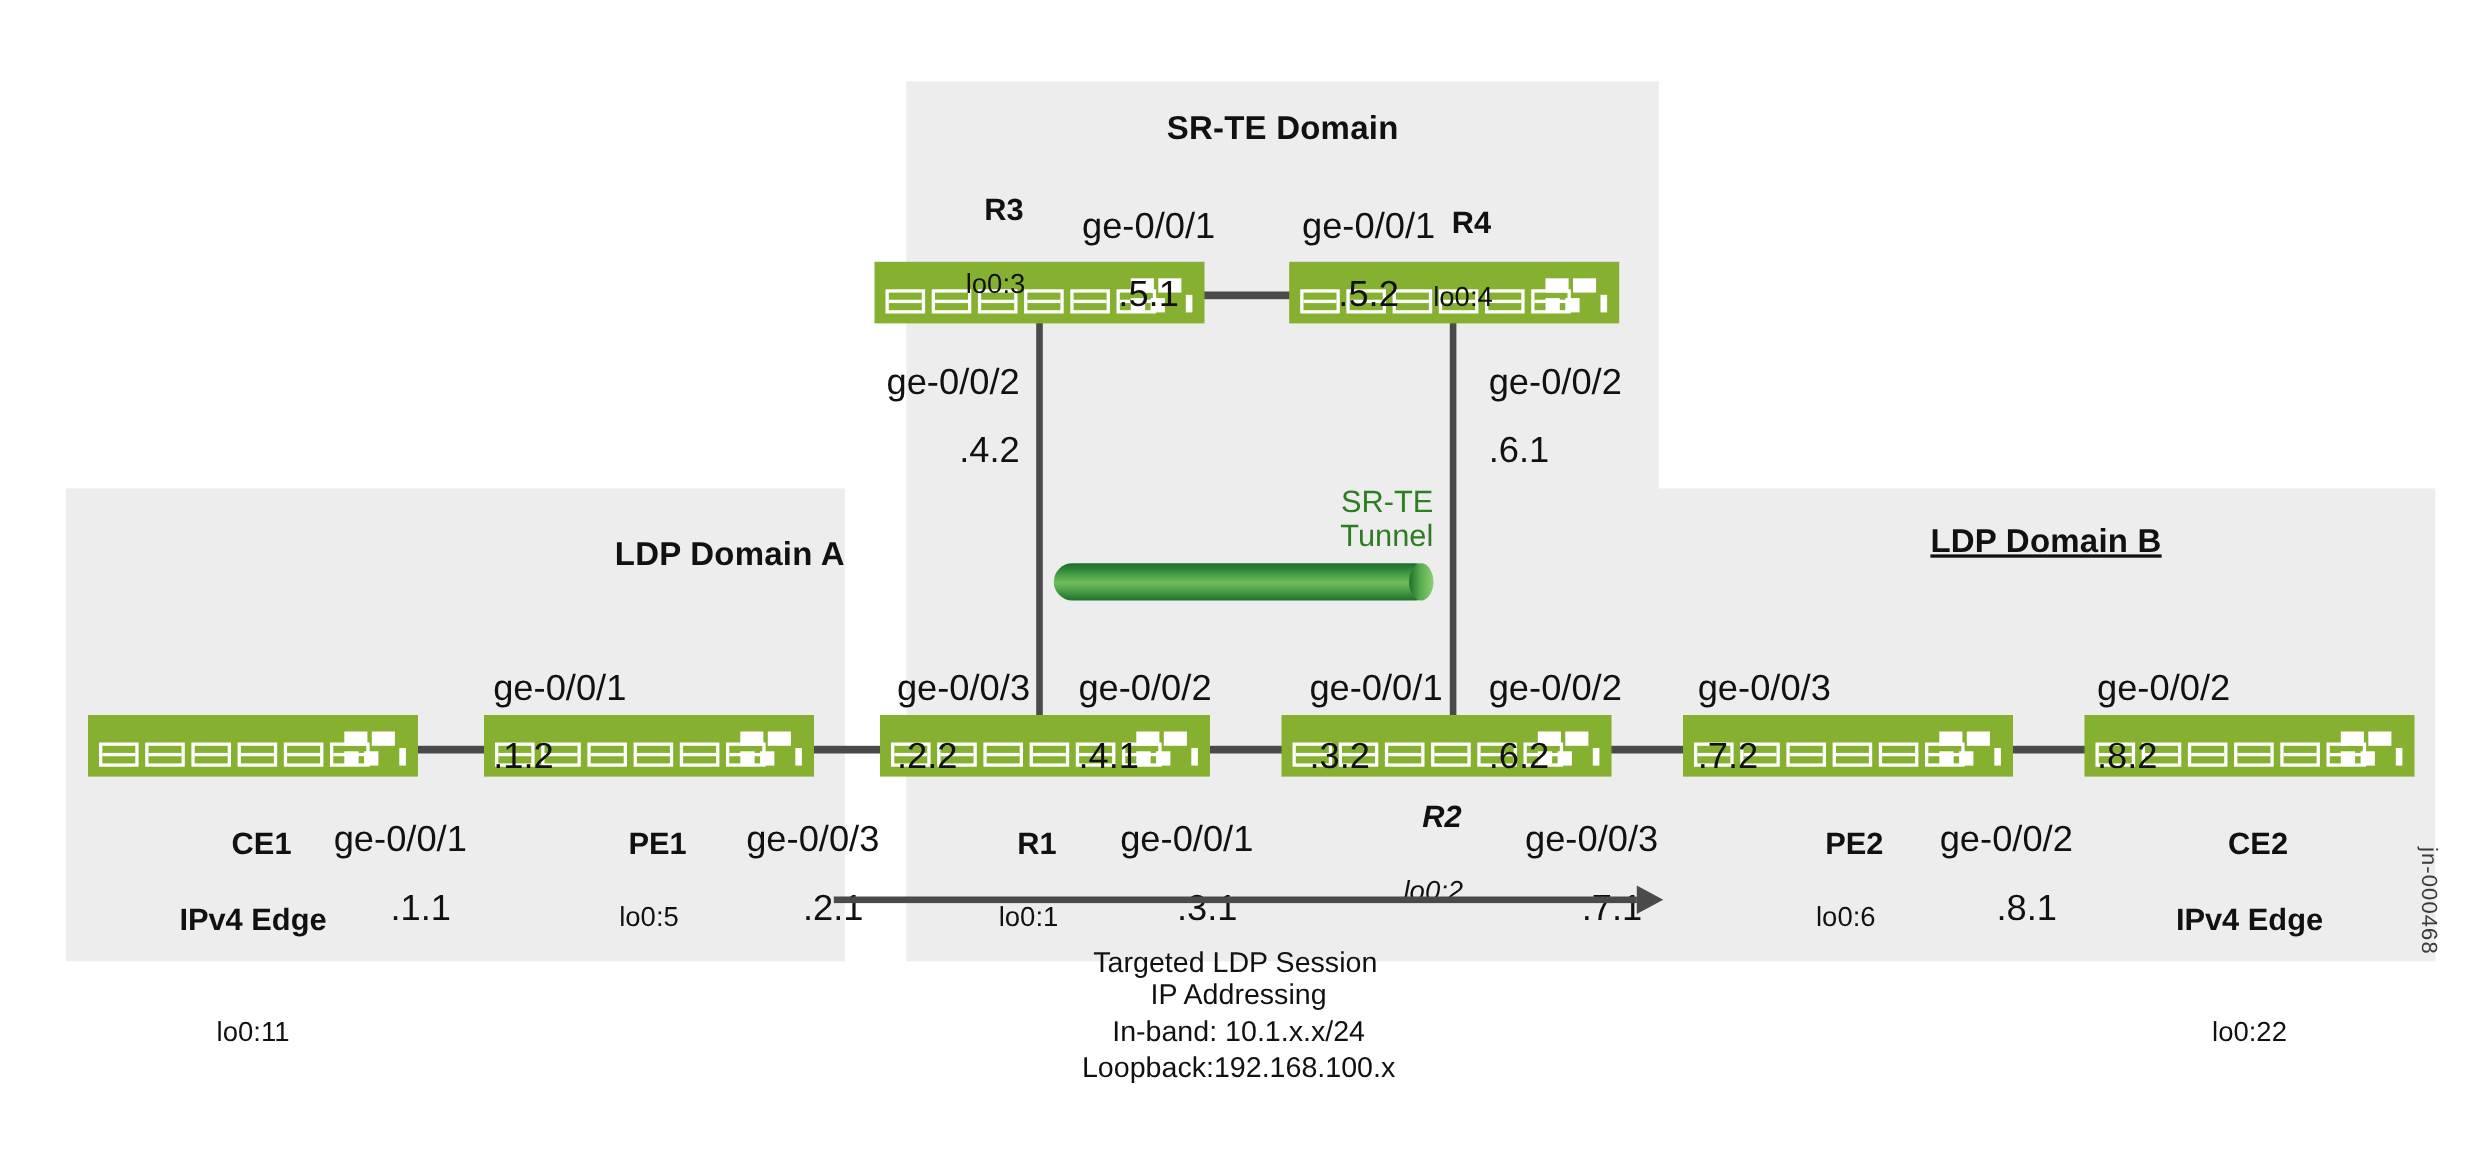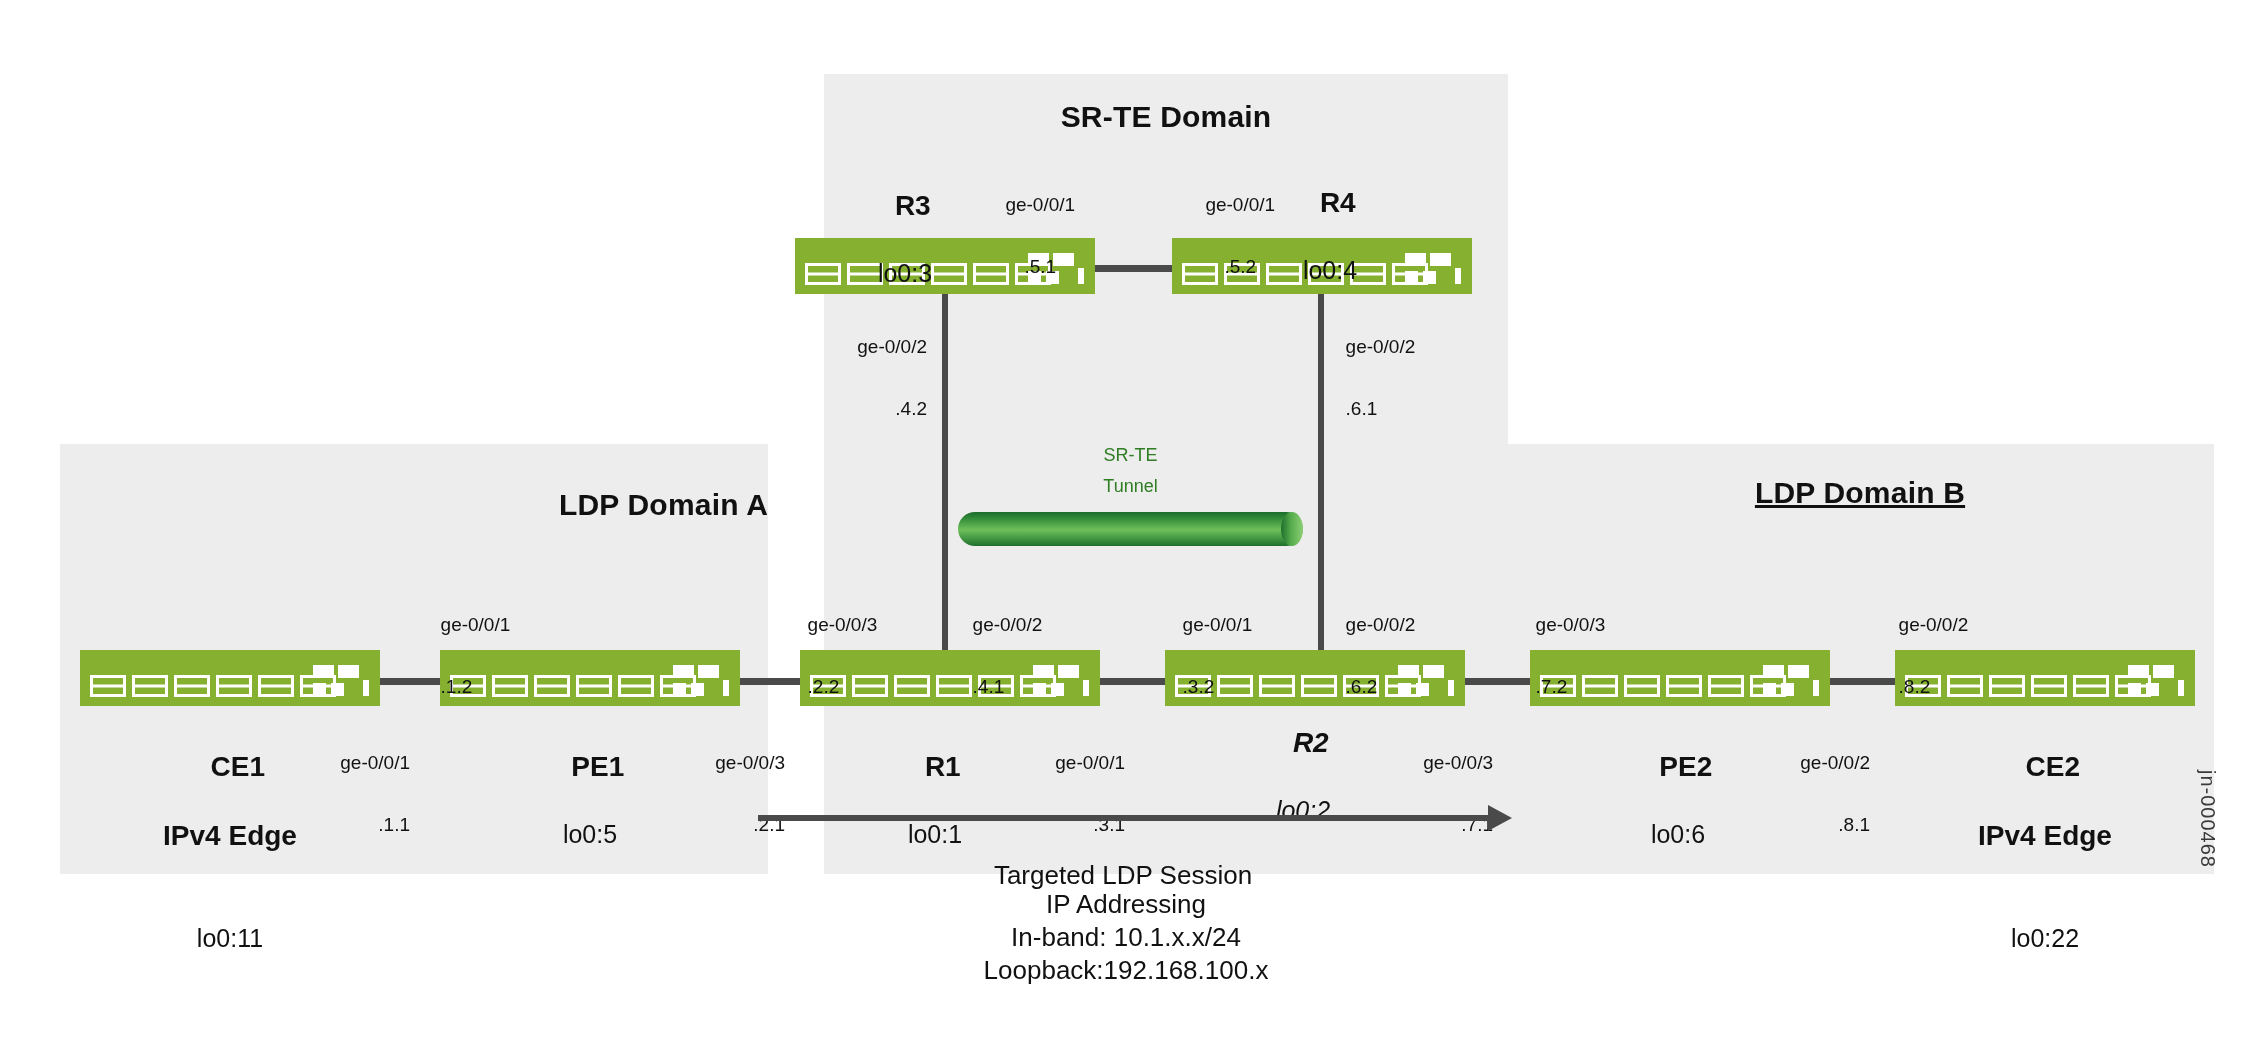--- a/index.html
+++ b/index.html
@@ -23,31 +23,31 @@
   .l2{left:25px;top:0;width:21px;height:13px;}
   .l3{left:0;top:18px;width:13px;height:13px;}
   .l4{left:18px;top:18px;width:13px;height:13px;}
   .l5{left:50px;top:15px;width:6px;height:16px;}
 
   
   .hlink{position:absolute;height:7px;background:#4a4a4a;}
   .vlink{position:absolute;width:6px;background:#4a4a4a;}
 
   
-  .lbl{position:absolute;font-size:19px;line-height:31px;color:#111;white-space:pre;}
+  .lbl{position:absolute;font-size:33px;line-height:31px;color:#111;white-space:pre;}
   .lbl.r{text-align:right;}
   .lbl.c{text-align:center;}
   .name{position:absolute;font-size:28px;line-height:34px;font-weight:bold;
         color:#111;text-align:center;white-space:pre;}
   .name .sub{font-weight:normal;font-size:25px;display:block;line-height:32px;}
 
   
   .tunnel-wrap{position:absolute;}
-  .tunnel-label{position:absolute;width:100%;text-align:center;color:#2e7d23;
-       font-size:18px;line-height:31px;}
+  .tunnel-label{position:absolute;width:100%;text-align:right;color:#2e7d23;
+       font-size:28px;line-height:31px;}
   .tunnel{position:absolute;height:34px;border-radius:17px;
        background:linear-gradient(to bottom,#1c6b2d 0%,#2f8a38 18%,#6fbf5a 52%,#3f9440 80%,#1f6f2d 100%);}
   .tunnel-cap{position:absolute;width:22px;height:34px;border-radius:50%;
        background:linear-gradient(to right,#1f6f2d 0%,#55ab4c 45%,#8ccf75 100%);}
 
   
   .arrow-line{position:absolute;height:6px;background:#4a4a4a;}
   .arrow-head{position:absolute;width:0;height:0;
        border-top:13px solid transparent;border-bottom:13px solid transparent;
        border-left:24px solid #4a4a4a;}
@@ -221,21 +221,21 @@
   </div>
   <div class="leds">
     <span class="led l1"></span>
     <span class="led l2"></span>
     <span class="led l3"></span>
     <span class="led l4"></span>
     <span class="led l5"></span>
   </div>
 </div>
 
-<div class="name" style="left:855px;top:155px;width:100px;">
+<div class="name" style="left:855px;top:140px;width:100px;">
   <span>R3</span>
   <span class="sub">lo0:3</span>
 </div>
 <div class="lbl c" style="left:960px;top:158px;width:150px;">
   <span>ge-0/0/1</span><br>
   <span>.5.1</span>
 </div>
 <div class="lbl c" style="left:1160px;top:158px;width:150px;">
   <span>ge-0/0/1</span><br>
   <span>.5.2</span>

